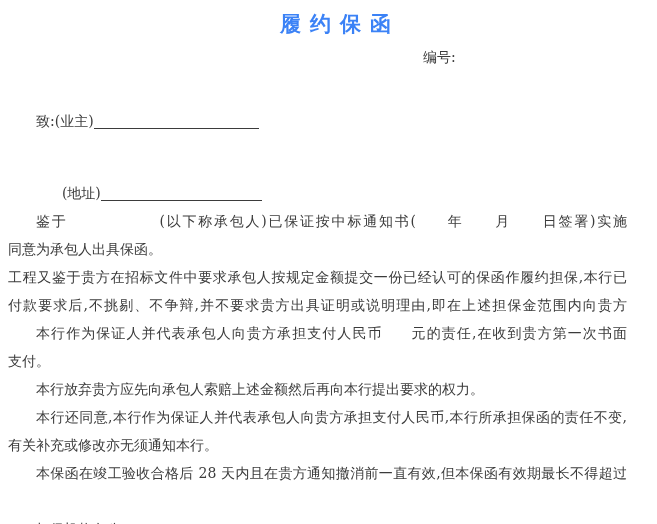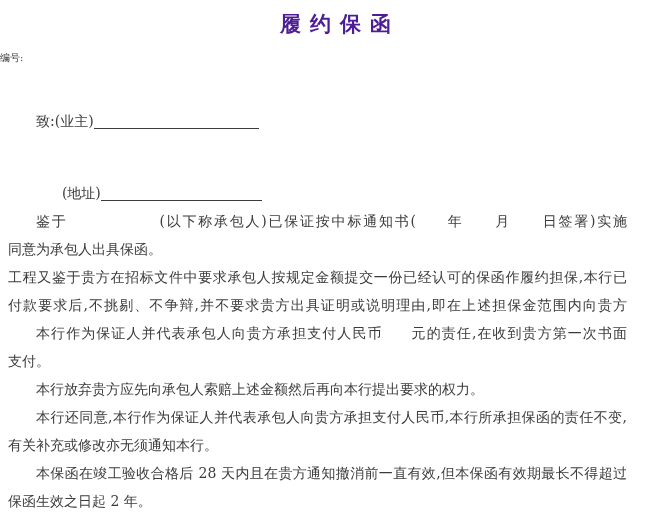--- a/index.html
+++ b/index.html
@@ -14,26 +14,27 @@
 
   .title {
     margin: 0;
     padding-top: 11px;
     padding-left: 23px;           
     text-align: center;
     font-size: 21px;
     line-height: 25px;
     font-weight: bold;
     letter-spacing: 9px;
-    color: #4c1d95;
+    color: #3b82f6;
   }
 
   .serial {
     margin-top: 13px;
-    font-size: 10px;
+    padding-left: 423px;
+    font-size: 14px;
     line-height: 17px;
     white-space: nowrap;
   }
 
   .doc-body {
     margin: 41px 30px 0 8px;     
     width: 619px;
     font-size: 14px;
     line-height: 28px;
   }
@@ -92,20 +93,19 @@
       <span>本行作为保证人并代表承包人向贵方承担支付人民币</span><span class="gap gap-amount"></span><span>元的责任,在收到贵方第一次书面</span>
     </div>
     <div class="line">支付。</div>
 
     <div class="line ind">本行放弃贵方应先向承包人索赔上述金额然后再向本行提出要求的权力。</div>
 
     <div class="line ind jfull">本行还同意,本行作为保证人并代表承包人向贵方承担支付人民币,本行所承担保函的责任不变,</div>
     <div class="line">有关补充或修改亦无须通知本行。</div>
 
     <div class="line ind jfull">本保函在竣工验收合格后 28 天内且在贵方通知撤消前一直有效,但本保函有效期最长不得超过</div>
-    <div class="line">保函生效之日起 2 年。</div>
 
     <div class="line ind mt-sign">
       <span>担保机构名称:</span>
     </div>
 
   </div>
 </div>
 
 </body></html>

